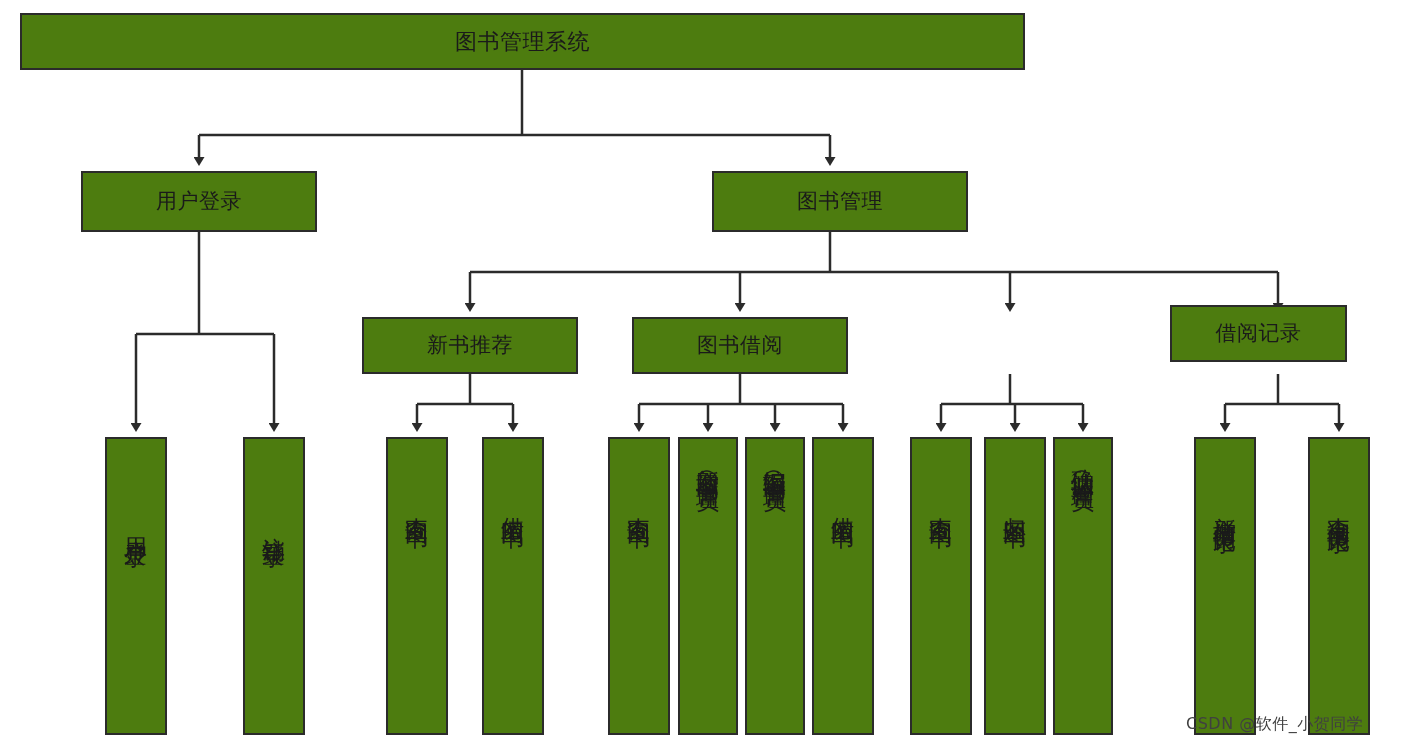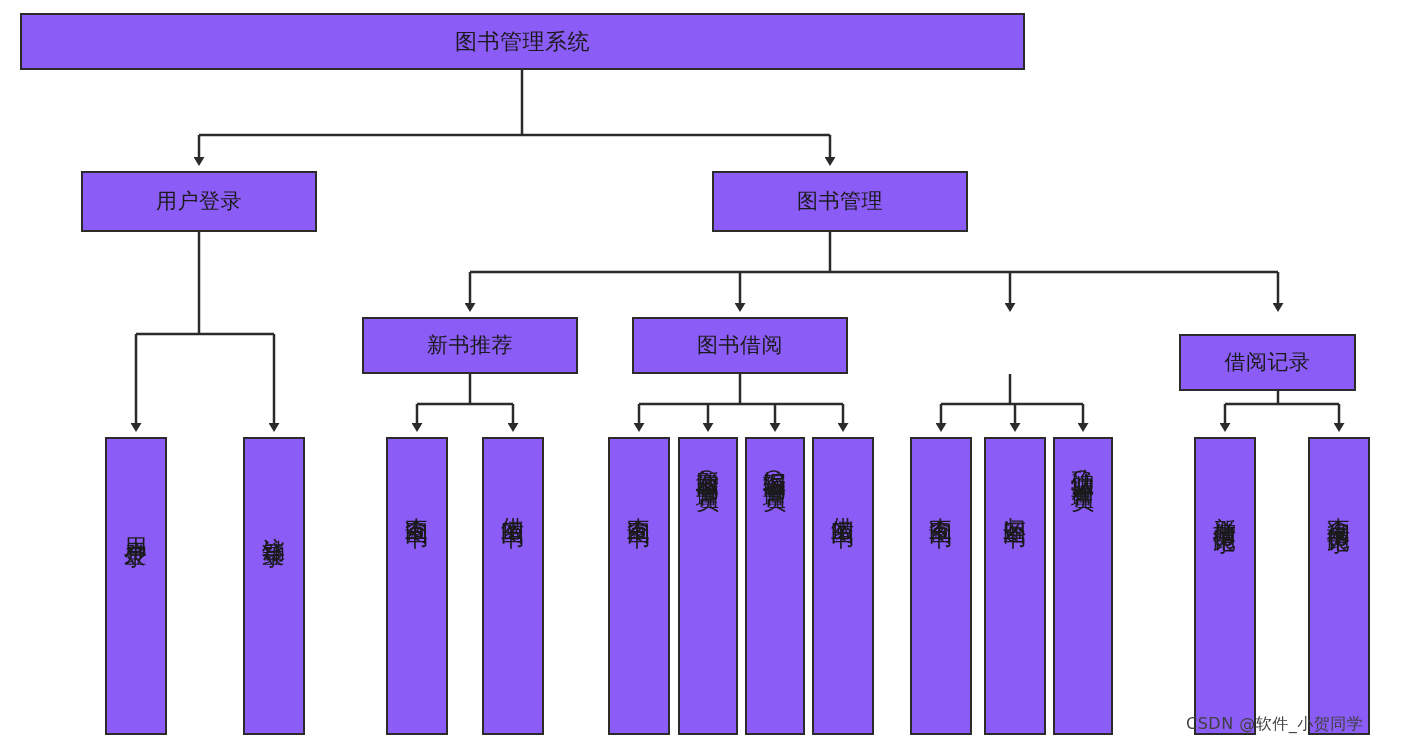--- a/index.html
+++ b/index.html
@@ -22,21 +22,21 @@
     position: absolute;
     left: 0;
     top: 0;
     width: 1405px;
     height: 747px;
     pointer-events: none;
   }
   .node {
     position: absolute;
     box-sizing: border-box;
-    background: #8b5cf6;
+    background: #4d7c0f;
     border: 2px solid #2b2b2b;
     display: flex;
     align-items: center;
     justify-content: center;
     color: #1a1a1a;
   }
   .node .label {
     display: block;
     text-align: center;
     line-height: 1.0;
@@ -161,21 +161,21 @@
   <div class="node horiz" style="left:712px; top:171px; width:256px; height:61px;">
     <span class="label">图书管理</span>
   </div>
 
   <div class="node horiz" style="left:362px; top:317px; width:216px; height:57px;">
     <span class="label">新书推荐</span>
   </div>
   <div class="node horiz" style="left:632px; top:317px; width:216px; height:57px;">
     <span class="label">图书借阅</span>
   </div>
-  <div class="node horiz" style="left:1170px; top:334px; width:177px; height:57px;margin-left:9px;">
+  <div class="node horiz" style="left:1170px; top:305px; width:177px; height:57px;">
     <span class="label">借阅记录</span>
   </div>
 
   <div class="node vert mid" style="left:105px; top:437px; width:62px; height:298px;">
     <span class="label">用户登录</span>
   </div>
   <div class="node vert mid" style="left:243px; top:437px; width:62px; height:298px;">
     <span class="label">注销登录</span>
   </div>
 

